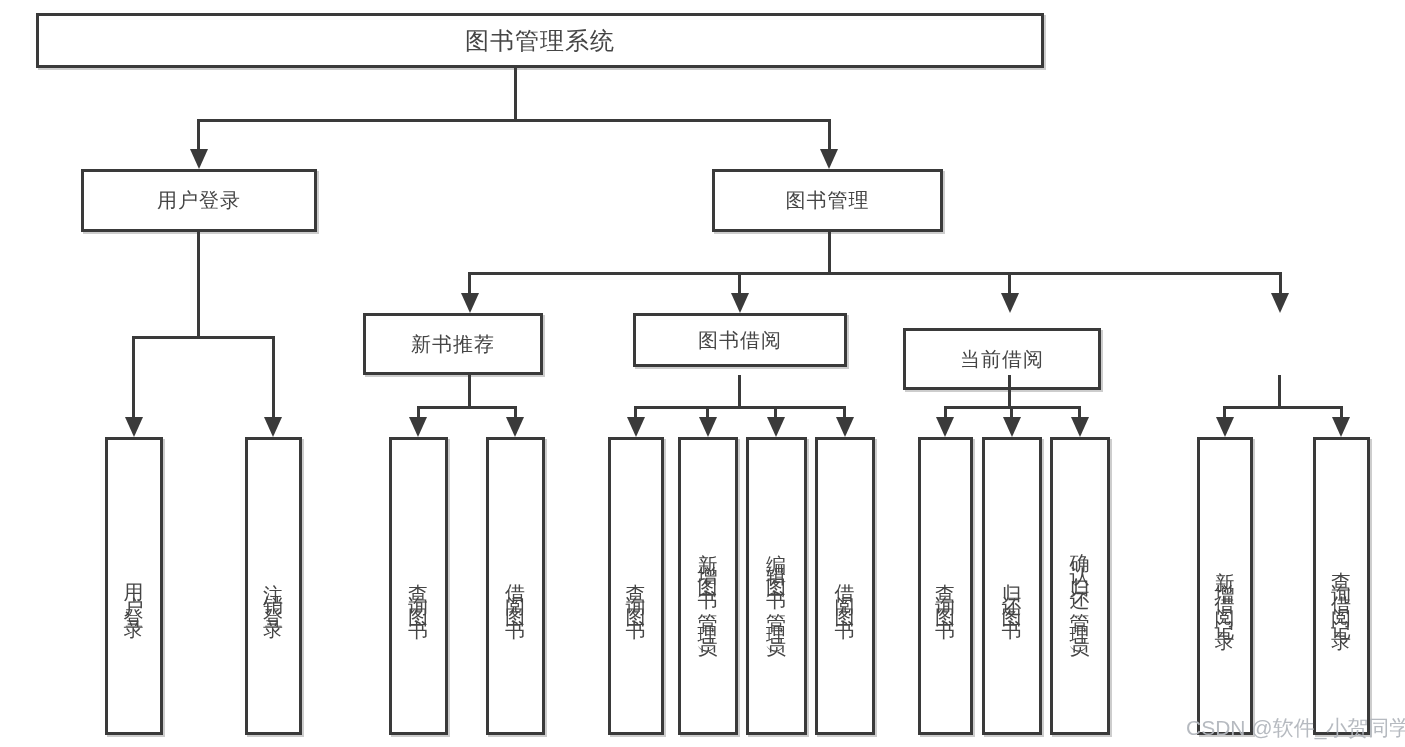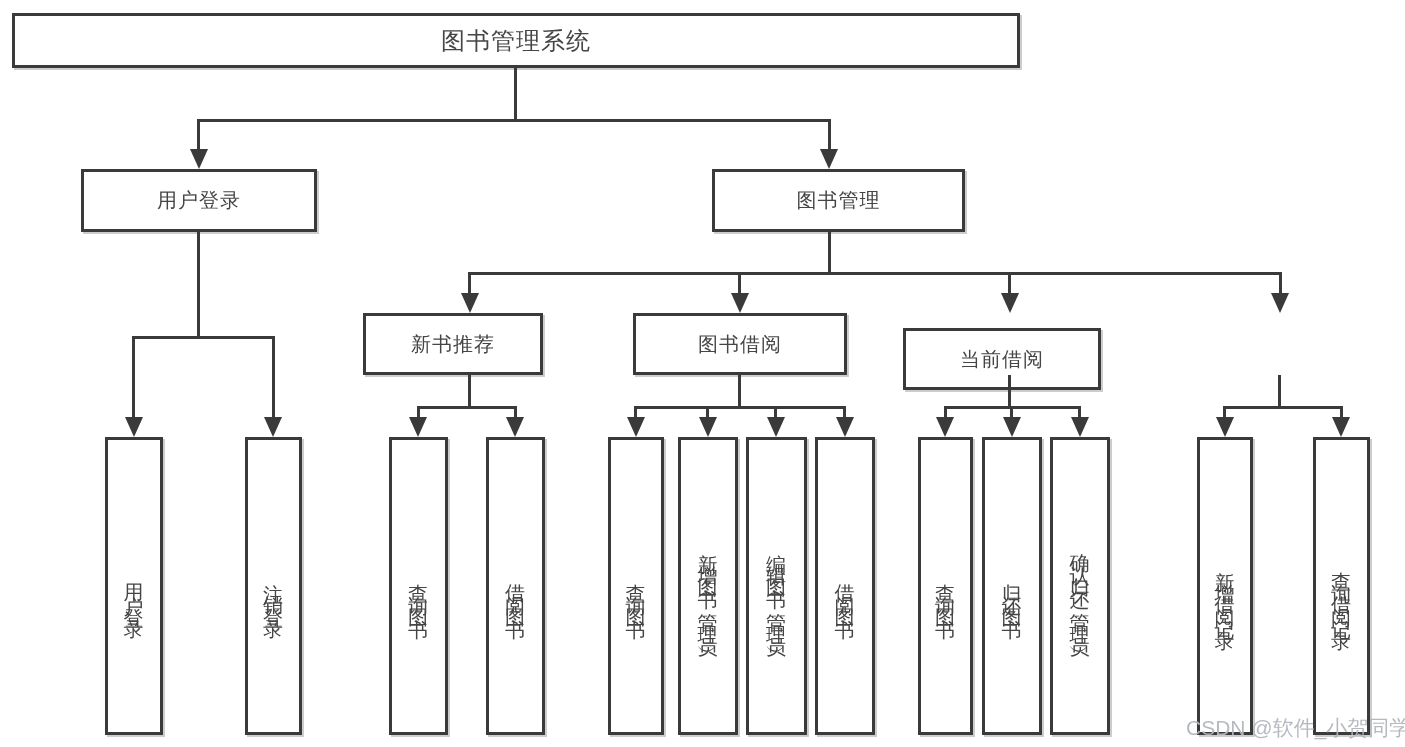--- a/index.html
+++ b/index.html
@@ -12,21 +12,21 @@
   }
   .node{
     position:absolute;
     box-sizing:border-box;
     border:3px solid #3a3a3a;
     background:#ffffff;
     display:flex;align-items:center;justify-content:center;
     color:#454545;
     box-shadow:2px 2px 0 rgba(145,145,145,0.45);
   }
-  .t-root{font-size:24px;letter-spacing:1px;}
+  .t-root{font-size:24px;letter-spacing:1px;margin-left:24px;}
   .t-mid{font-size:20px;letter-spacing:1px;}
   .leaf span{
     writing-mode:vertical-rl;
     text-orientation:mixed;
     font-size:20px;
     letter-spacing:12px;
     padding-top:12px;
     line-height:1;
     white-space:nowrap;
   }
@@ -52,29 +52,29 @@
 <div class="canvas">
 
   <div class="node t-root" style="left:12px;top:13px;width:1008px;height:55px">
     <span>图书管理系统</span>
   </div>
 
   <div class="node t-mid" style="left:81px;top:169px;width:236px;height:63px">
     <span>用户登录</span>
   </div>
 
-  <div class="node t-mid" style="left:712px;top:169px;width:253px;height:63px">
+  <div class="node t-mid" style="left:712px;top:169px;width:231px;height:63px">
     <span>图书管理</span>
   </div>
 
   <div class="node t-mid" style="left:363px;top:313px;width:180px;height:62px">
     <span>新书推荐</span>
   </div>
 
-  <div class="node t-mid" style="left:633px;top:313px;width:214px;height:62px">
+  <div class="node t-mid" style="left:633px;top:313px;width:214px;height:54px">
     <span>图书借阅</span>
   </div>
 
   <div class="node t-mid" style="left:903px;top:328px;width:198px;height:62px">
     <span>当前借阅</span>
   </div>
 
 
   <div class="node leaf" style="left:105px;top:437px;width:58px;height:298px">
     <span>用户登录</span>

